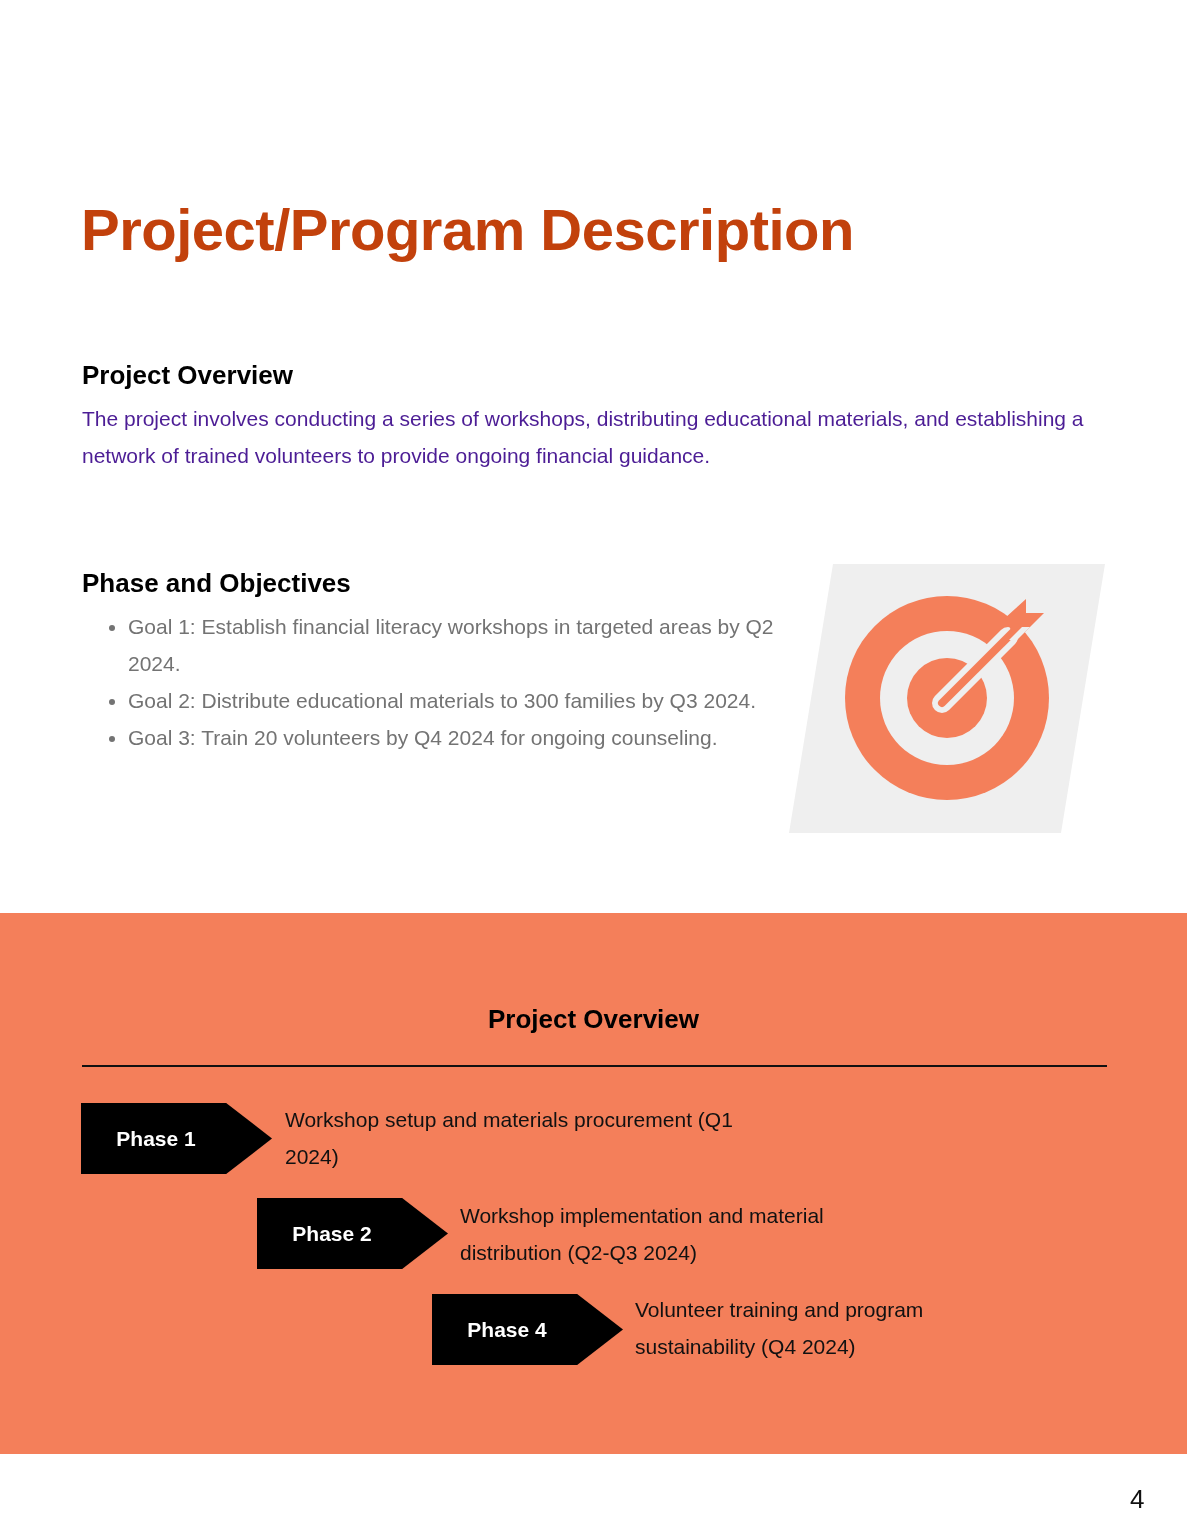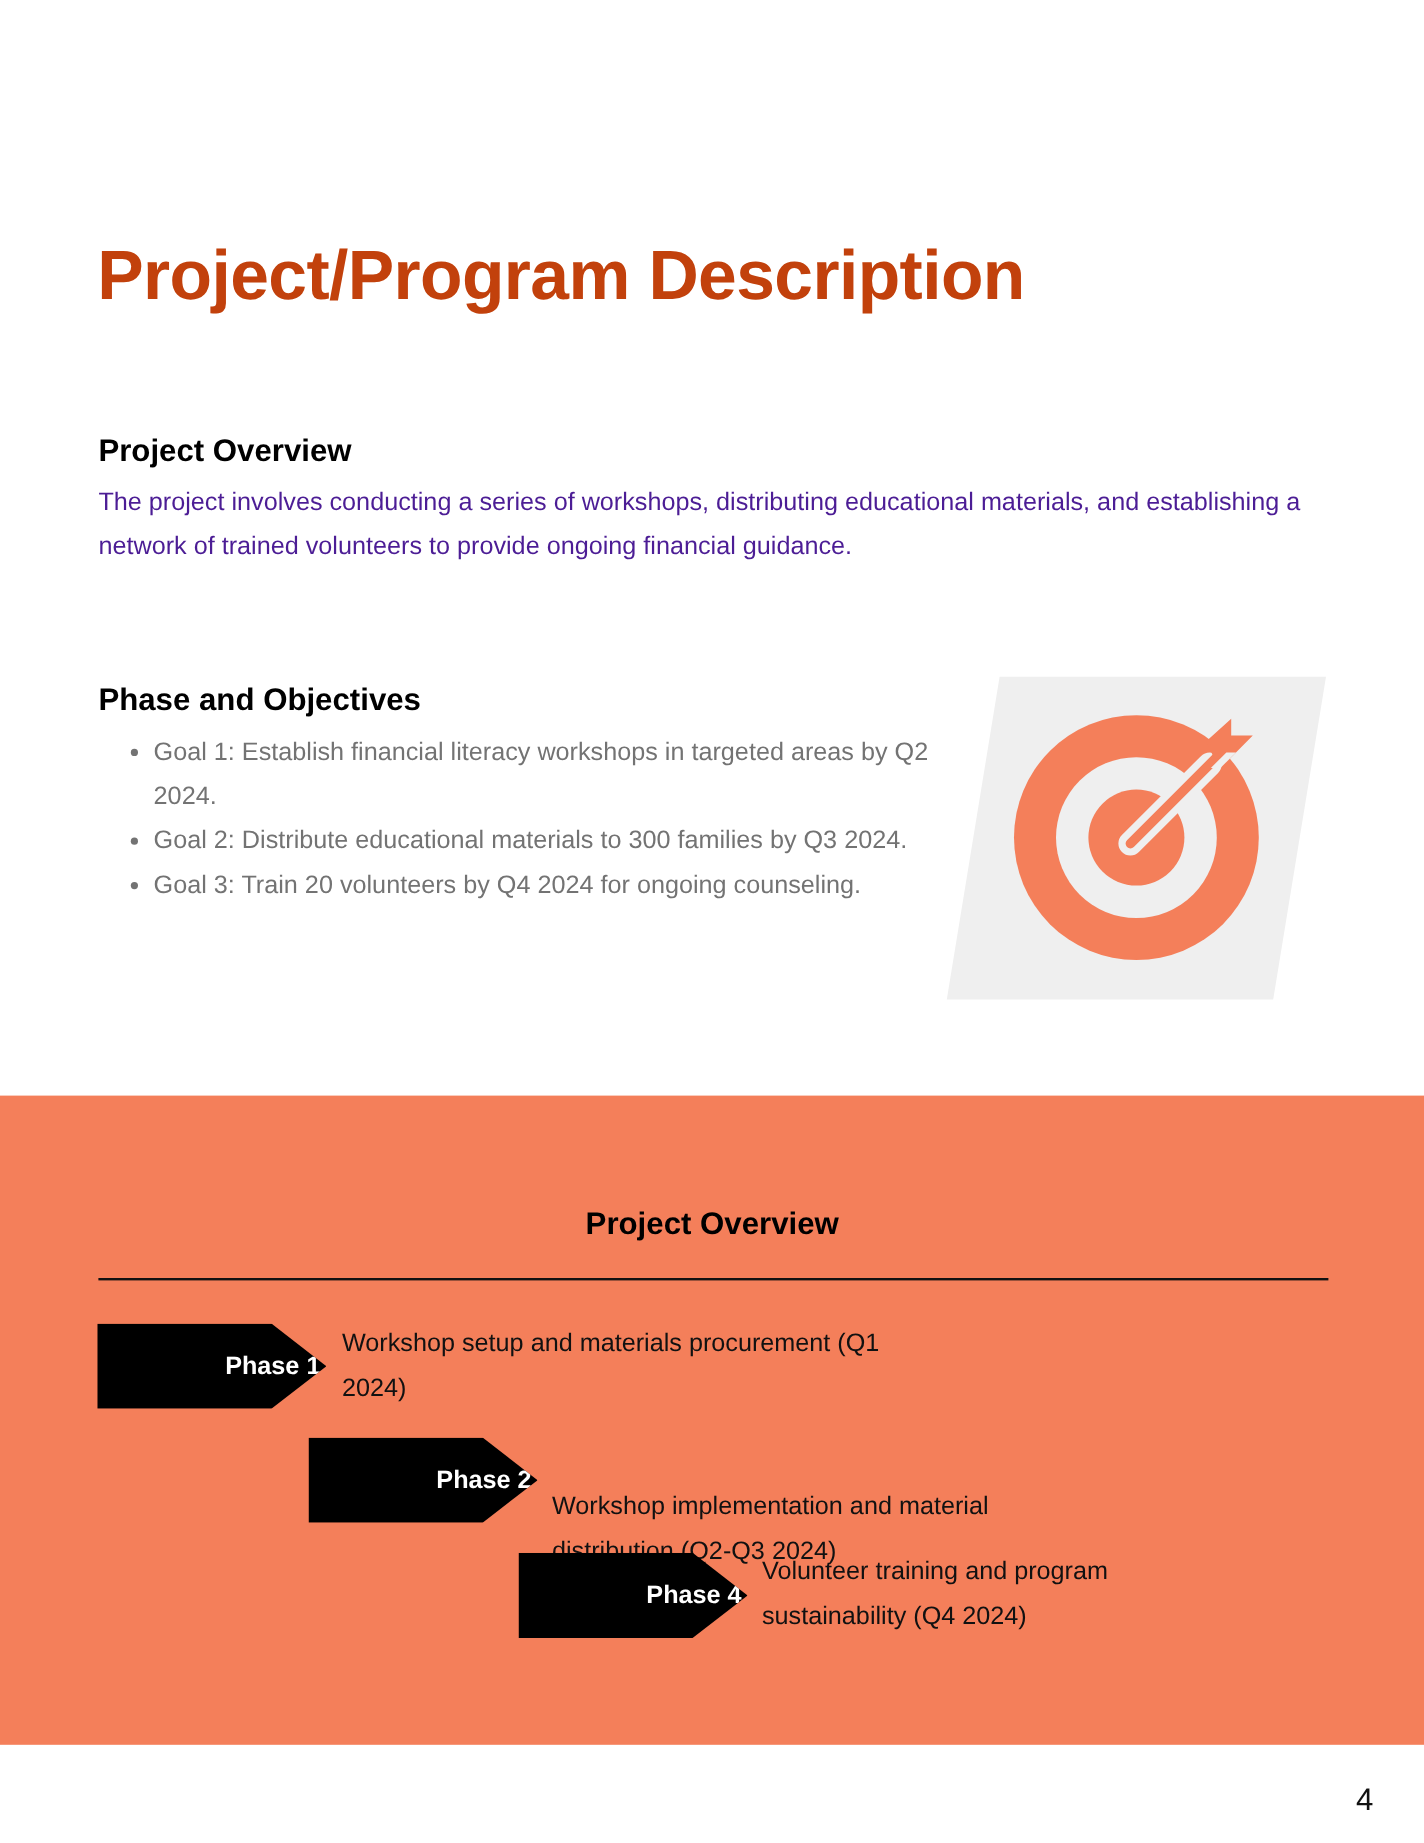--- a/index.html
+++ b/index.html
@@ -14,21 +14,21 @@
            font-size:21px; line-height:37px; color:#737373; }
   .goals li { margin:0; padding-left:0; }
   .illus { left:785px; top:560px; width:325px; height:280px; }
   .band { left:0; top:913px; width:1187px; height:541px; background:#F47F5A; }
   .band-title { left:0; width:1187px; top:1004px; text-align:center; font-size:26px;
                 font-weight:bold; color:#000; }
   .rule { left:82px; top:1065px; width:1025px; height:2px; background:#111; }
   .phase { width:191px; height:71px; background:#000;
            clip-path:polygon(0 0, 76% 0, 100% 50%, 76% 100%, 0 100%); }
   .phase span { position:absolute; left:0; width:150px; top:0; line-height:71px;
-                text-align:right; color:#fff; font-weight:bold; font-size:21px;padding-left:36px; }
+                text-align:center; color:#fff; font-weight:bold; font-size:21px; }
   .phase-desc { font-size:21px; line-height:37px; color:#111; width:520px; }
   .page-num { left:1130px; top:1484px; font-size:26px; color:#111; }
 </style>
 </head>
 <body>
 
 <div class="abs title">Project/Program Description</div>
 
 <div class="abs h2" style="left:82px; top:360px;">Project Overview</div>
 <div class="abs para" style="left:82px; top:400px; width:1010px;">The project involves conducting a series of workshops, distributing educational materials, and establishing a network of trained volunteers to provide ongoing financial guidance.</div>
@@ -60,20 +60,20 @@
 <div class="abs rule"></div>
 
 <div class="abs phase" style="left:81px; top:1103px;">
   <span>Phase 1</span>
 </div>
 <div class="abs phase-desc" style="left:285px; top:1101px; width:470px;">Workshop setup and materials procurement (Q1 2024)</div>
 
 <div class="abs phase" style="left:257px; top:1198px;">
   <span>Phase 2</span>
 </div>
-<div class="abs phase-desc" style="left:460px; top:1197px; width:430px;margin-top:40px;">Workshop implementation and material distribution (Q2-Q3 2024)</div>
+<div class="abs phase-desc" style="left:460px; top:1197px; width:430px;">Workshop implementation and material distribution (Q2-Q3 2024)</div>
 
 <div class="abs phase" style="left:432px; top:1294px;">
   <span>Phase 4</span>
 </div>
 <div class="abs phase-desc" style="left:635px; top:1291px; width:350px;">Volunteer training and program sustainability (Q4 2024)</div>
 
 <div class="abs page-num">4</div>
 
 </body></html>

